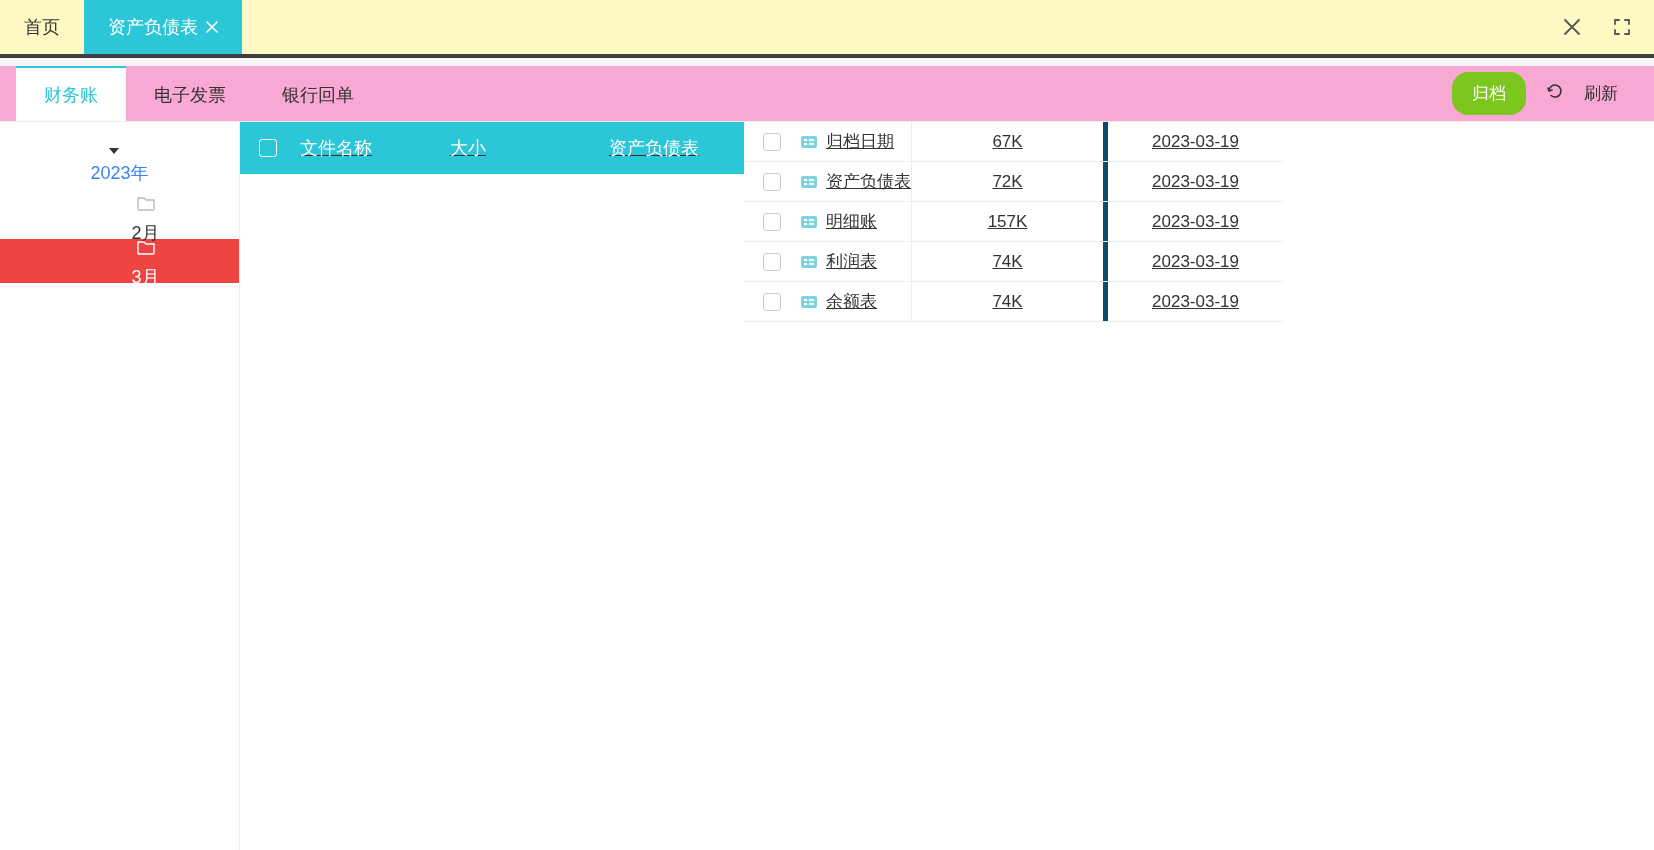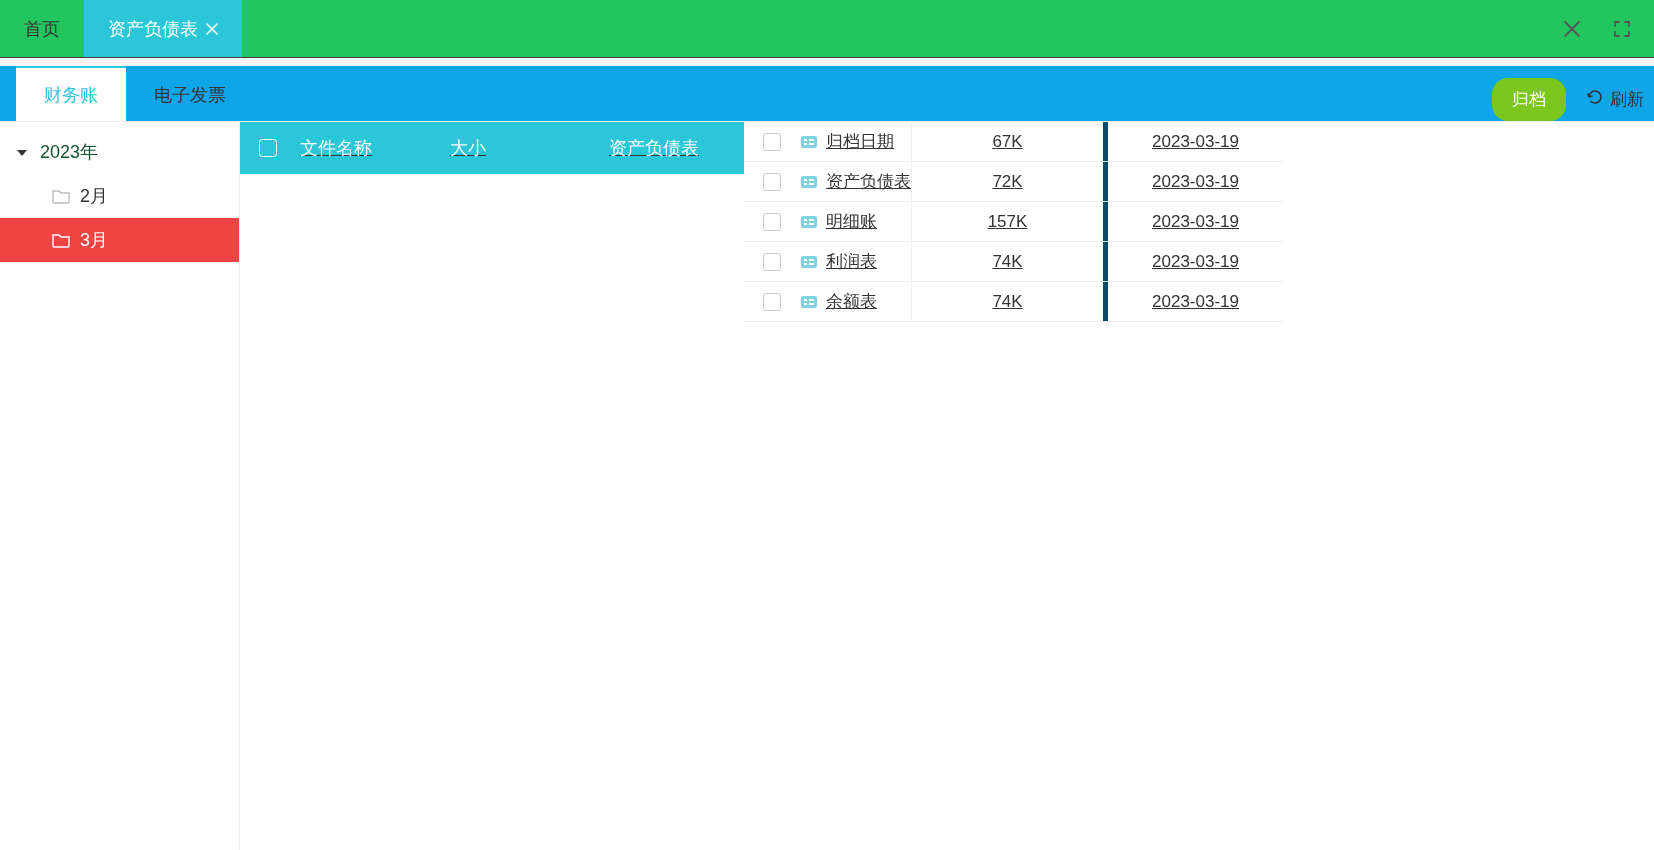--- a/index.html
+++ b/index.html
@@ -1,45 +1,45 @@
 <!DOCTYPE html>
 <html><head>
   <meta charset="utf-8">
   <style>
     * { box-sizing: border-box; margin: 0; padding: 0; }
     body { font-family: "Microsoft YaHei", "PingFang SC", Arial, sans-serif; background: #f5f5f5; color: #333; }
     
     .page { width: 1654px; height: 850px; display: flex; flex-direction: column; }
     
     
-    .top-tabs { display: flex; align-items: center; height: 58px; background: #22c55e; border-bottom: 1px solid #404040; position: relative; }
+    .top-tabs { display: flex; align-items: center; height: 58px; background: #fef9c3; border-bottom: 4px solid #404040; position: relative; }
     .top-tab { padding: 0 24px; height: 100%; display: flex; align-items: center; font-size: 18px; cursor: pointer; color: #333; }
     .top-tab.active { background: #2bc6d7; color: #fff; }
     .top-tab-close { margin-left: 8px; font-size: 16px; display: inline-flex; align-items: center; }
     .top-right { position: absolute; right: 16px; top: 0; height: 100%; display: flex; align-items: center; gap: 18px; }
     .icon-btn { width: 32px; height: 32px; display: flex; align-items: center; justify-content: center; cursor: pointer; color: #555; }
     
     
     .content { flex: 1; background: #fff; display: flex; flex-direction: column; margin: 8px 0 0 0; }
     
     
-    .sub-header { display: flex; align-items: flex-end; height: 56px; border-bottom: 1px solid #eee; padding-right: 10px; background:#0ea5e9;}
+    .sub-header { display: flex; align-items: center; height: 56px; border-bottom: 1px solid #eee; padding-right: 36px; background:#f9a8d4;}
     .sub-tabs { display: flex; height: 100%; margin-left: 16px; }
     .sub-tab { padding: 0 28px; display: flex; align-items: center; font-size: 18px; cursor: pointer; color: #333; border-top: 2px solid transparent; }
     .sub-tab.active { color: #2bc6d7; border-top: 2px solid #2bc6d7; background: #fff; }
     .actions { margin-left: auto; display: flex; align-items: center; gap: 20px; }
     .btn-archive { background: #7cc71e; color: #fff; border: none; padding: 10px 20px; font-size: 17px; border-radius: 16px; cursor: pointer; }
-    .refresh { display: flex; align-items: center; gap: 6px; cursor: pointer; font-size: 17px; color: #333; }
+    .refresh { display: flex; align-items: center; gap: 20px; cursor: pointer; font-size: 17px; color: #333; }
     
     
     .body { flex: 1; display: flex; background:#fff;}
     .tree { width: 240px; padding: 8px 0; border-right: 1px solid #eee;}
-    .tree-node { display: flex; align-items: center; padding: 10px 16px; cursor: pointer; font-size: 18px; color: #14532d; }
+    .tree-node { display: flex; align-items: center; padding: 10px 16px; cursor: pointer; font-size: 18px; color: #3b82f6; flex-direction: column; }
     .tree-node .caret { margin-right: 10px; display:inline-block; width:14px;}
-    .tree-child { padding-left: 52px; display: flex; align-items: center; height: 44px; cursor: pointer; font-size: 18px; gap:10px;}
+    .tree-child { padding-left: 52px; display: flex; align-items: center; height: 44px; cursor: pointer; font-size: 18px; gap:10px;flex-direction:column;}
     .tree-child.selected { background: #ef4444; color: #fff; }
     .tree-child .folder-icon { display:inline-flex; }
     .tree-child:not(.selected) .folder-icon svg path { stroke:#bbb; fill:#fff;}
     
     
     .table-wrap { flex: 1; display: flex; flex-direction: row; padding: 0 8px 0 0; text-decoration: underline;}
     .thead { background: #2bc6d7; color: #fff; display: flex; align-items: center; height: 52px; font-size: 18px; }
     .th-check { width: 56px; display: flex; justify-content: center; align-items:center;}
     .th-name { flex: 1; padding-left: 4px; }
     .th-size { width: 192px; text-align: center; }
@@ -82,20 +82,21 @@
           </svg>
       </div>
     </div>
   </div>
 
   <div class="content">
     <div class="sub-header">
       <div class="sub-tabs" id="sub-tabs">
           <div class="sub-tab active">财务账</div>
           <div class="sub-tab">电子发票</div>
+          <div class="sub-tab">银行回单</div>
         </div>
       <div class="actions">
         <button class="btn-archive">归档</button>
         <div class="refresh">
           <span>
             <svg width="18" height="18" viewBox="0 0 18 18">
                 <path d="M3 9 a6 6 0 1 1 2 4.5 M3 9 l-1 -3 M3 9 l3 -1" stroke="#333" stroke-width="1.6" fill="none" stroke-linecap="round" stroke-linejoin="round"></path>
               </svg>
           </span>
           <span>刷新</span>

